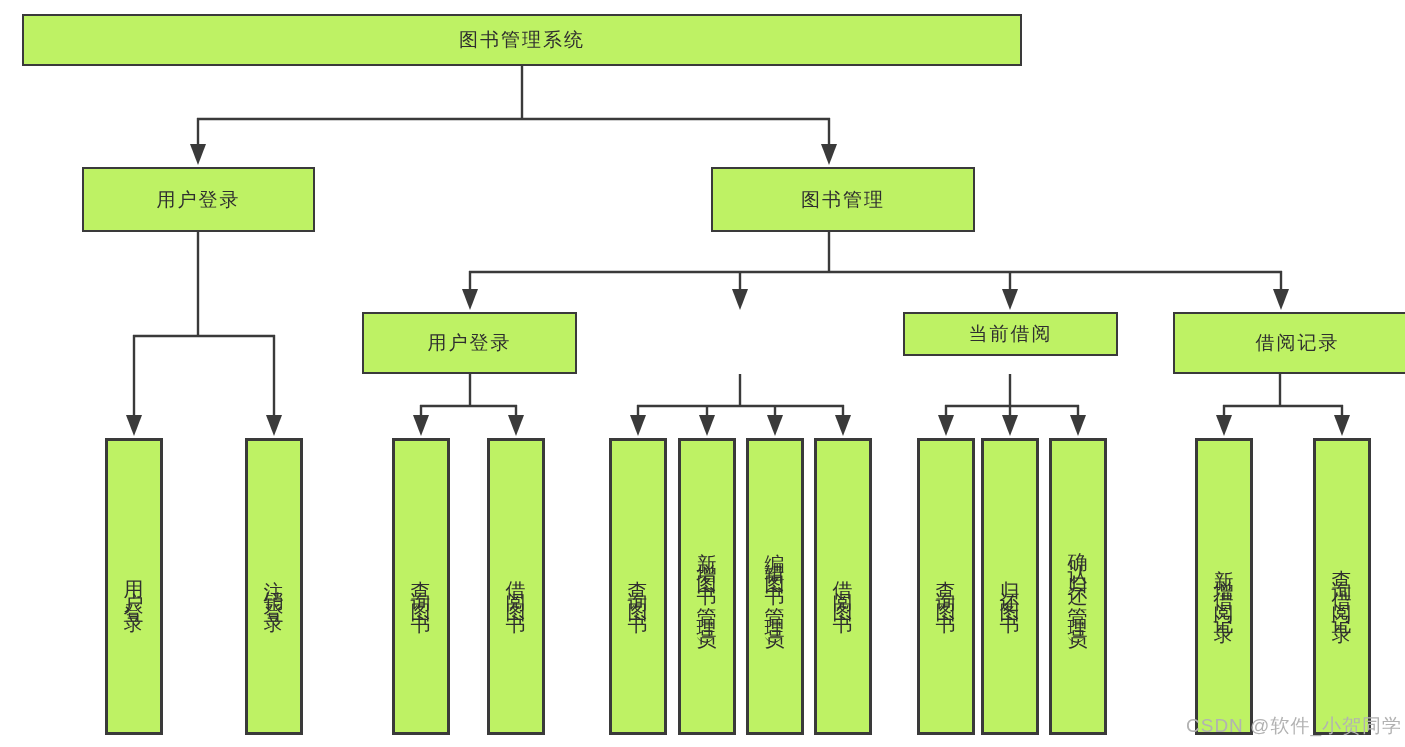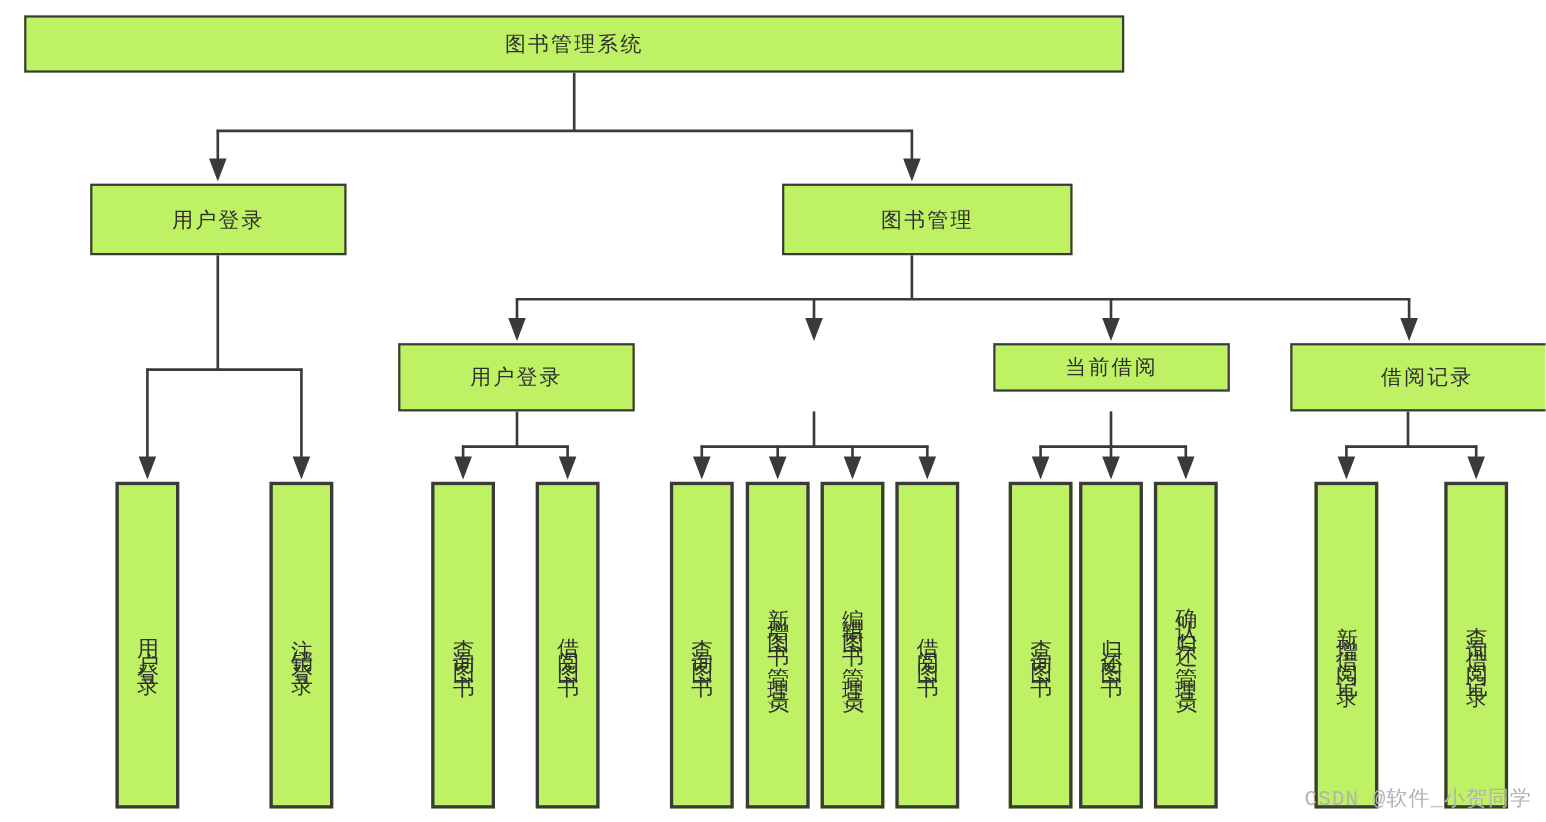--- a/index.html
+++ b/index.html
@@ -68,21 +68,20 @@
   #l-br-add{left:1195px;}
   #l-br-query{left:1313px;}
   #watermark{
     position:absolute;
     left:1186px;top:713px;
     z-index:3;
     font-size:19px;
     color:var(--watermark);
     letter-spacing:1px;
     white-space:nowrap;
-    font-family:Liberation Mono, monospace;
   }
 </style>
 </head>
 <body>
 
 <div id="canvas">
 
   <svg id="connectors" width="1405" height="747" viewBox="0 0 1405 747" xmlns="http://www.w3.org/2000/svg">
     <g class="lines">
 

